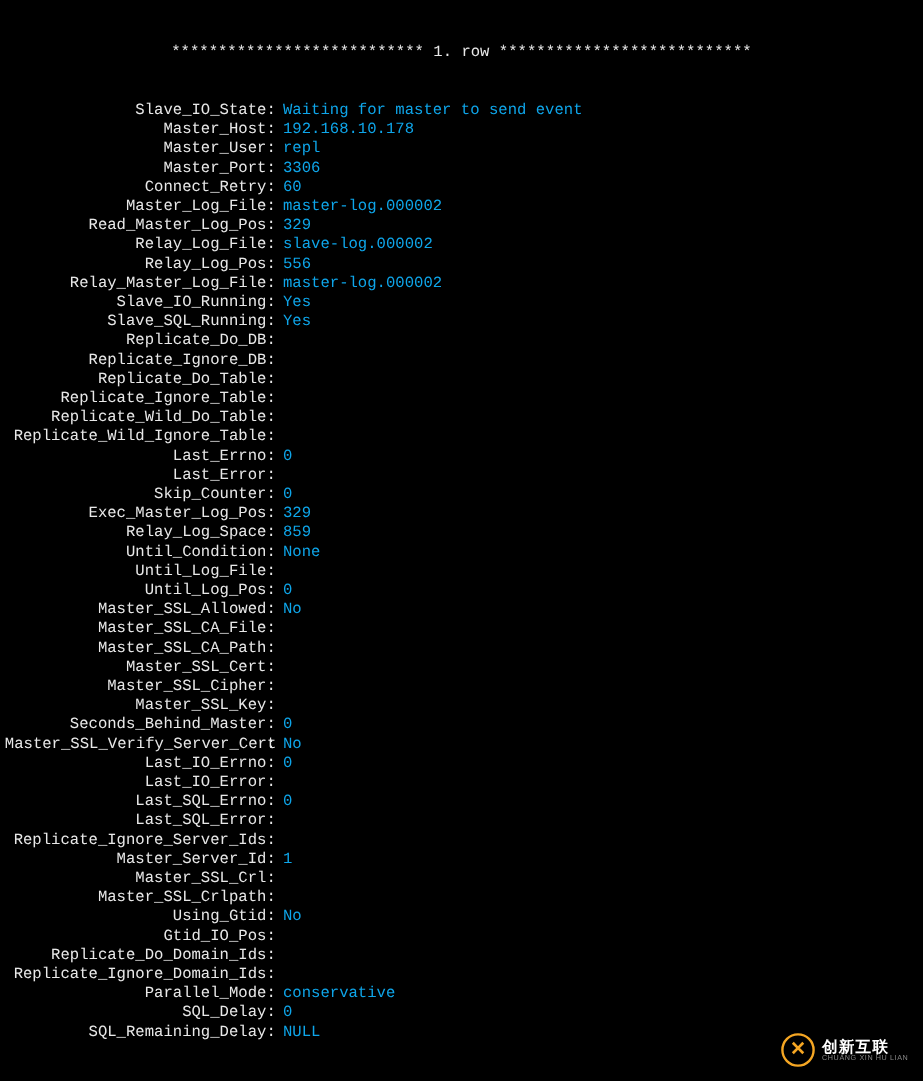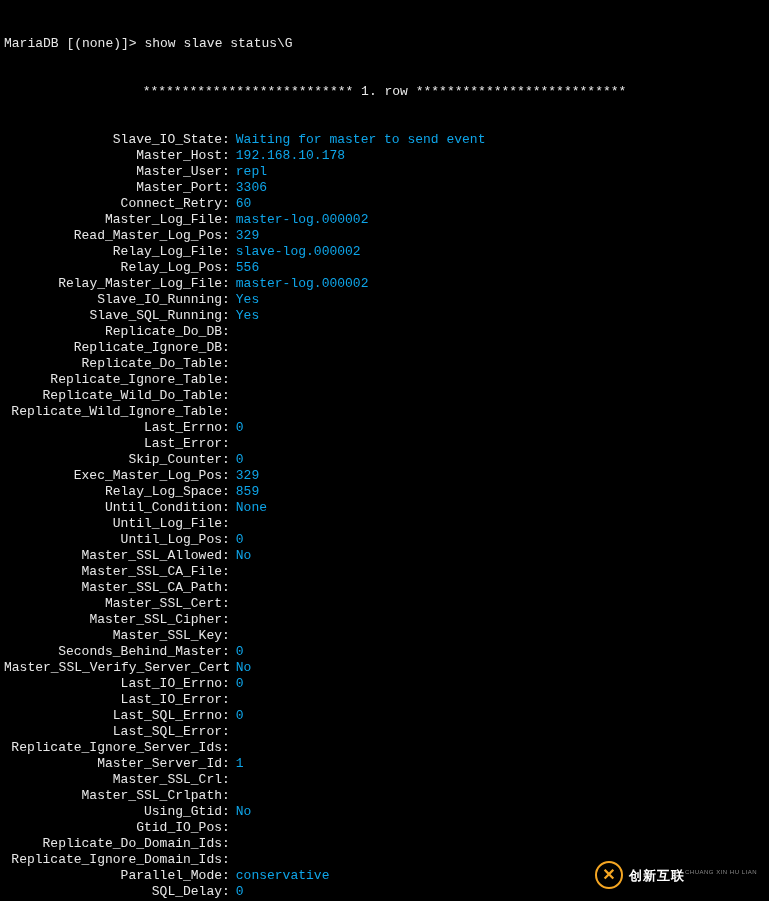--- a/index.html
+++ b/index.html
@@ -64,42 +64,41 @@
       justify-content: center;
     }
     .wm-x {
       color: #f5a623;
       font-size: 16px;
       font-weight: bold;
       font-family: Arial, sans-serif;
     }
     .wm-text {
       display: flex;
-      flex-direction: row;
+      flex-direction: column;
       line-height: 1;
     }
     .wm-main {
       color: #ffffff;
       font-size: 13px;
       font-weight: bold;
       font-family: 'Microsoft YaHei', Arial, sans-serif;
       letter-spacing: 1px;
     }
     .wm-sub {
       color: #888;
       font-size: 6px;
       font-family: Arial, sans-serif;
       letter-spacing: 0.5px;
     }
   </style>
 </head>
 <body>
 
 <div class="terminal">
-  <div class="prompt-line">MariaDB [(none)]&gt; show slave status\G</div>
   <div class="row-header">*************************** 1. row ***************************</div>
   <div id="status-rows"><div class="status-row"><span class="label">Slave_IO_State</span><span class="colon">:</span><span class="value">Waiting for master to send event</span></div><div class="status-row"><span class="label">Master_Host</span><span class="colon">:</span><span class="value">192.168.10.178</span></div><div class="status-row"><span class="label">Master_User</span><span class="colon">:</span><span class="value">repl</span></div><div class="status-row"><span class="label">Master_Port</span><span class="colon">:</span><span class="value">3306</span></div><div class="status-row"><span class="label">Connect_Retry</span><span class="colon">:</span><span class="value">60</span></div><div class="status-row"><span class="label">Master_Log_File</span><span class="colon">:</span><span class="value">master-log.000002</span></div><div class="status-row"><span class="label">Read_Master_Log_Pos</span><span class="colon">:</span><span class="value">329</span></div><div class="status-row"><span class="label">Relay_Log_File</span><span class="colon">:</span><span class="value">slave-log.000002</span></div><div class="status-row"><span class="label">Relay_Log_Pos</span><span class="colon">:</span><span class="value">556</span></div><div class="status-row"><span class="label">Relay_Master_Log_File</span><span class="colon">:</span><span class="value">master-log.000002</span></div><div class="status-row"><span class="label">Slave_IO_Running</span><span class="colon">:</span><span class="value">Yes</span></div><div class="status-row"><span class="label">Slave_SQL_Running</span><span class="colon">:</span><span class="value">Yes</span></div><div class="status-row"><span class="label">Replicate_Do_DB</span><span class="colon">:</span><span class="value"></span></div><div class="status-row"><span class="label">Replicate_Ignore_DB</span><span class="colon">:</span><span class="value"></span></div><div class="status-row"><span class="label">Replicate_Do_Table</span><span class="colon">:</span><span class="value"></span></div><div class="status-row"><span class="label">Replicate_Ignore_Table</span><span class="colon">:</span><span class="value"></span></div><div class="status-row"><span class="label">Replicate_Wild_Do_Table</span><span class="colon">:</span><span class="value"></span></div><div class="status-row"><span class="label">Replicate_Wild_Ignore_Table</span><span class="colon">:</span><span class="value"></span></div><div class="status-row"><span class="label">Last_Errno</span><span class="colon">:</span><span class="value">0</span></div><div class="status-row"><span class="label">Last_Error</span><span class="colon">:</span><span class="value"></span></div><div class="status-row"><span class="label">Skip_Counter</span><span class="colon">:</span><span class="value">0</span></div><div class="status-row"><span class="label">Exec_Master_Log_Pos</span><span class="colon">:</span><span class="value">329</span></div><div class="status-row"><span class="label">Relay_Log_Space</span><span class="colon">:</span><span class="value">859</span></div><div class="status-row"><span class="label">Until_Condition</span><span class="colon">:</span><span class="value">None</span></div><div class="status-row"><span class="label">Until_Log_File</span><span class="colon">:</span><span class="value"></span></div><div class="status-row"><span class="label">Until_Log_Pos</span><span class="colon">:</span><span class="value">0</span></div><div class="status-row"><span class="label">Master_SSL_Allowed</span><span class="colon">:</span><span class="value">No</span></div><div class="status-row"><span class="label">Master_SSL_CA_File</span><span class="colon">:</span><span class="value"></span></div><div class="status-row"><span class="label">Master_SSL_CA_Path</span><span class="colon">:</span><span class="value"></span></div><div class="status-row"><span class="label">Master_SSL_Cert</span><span class="colon">:</span><span class="value"></span></div><div class="status-row"><span class="label">Master_SSL_Cipher</span><span class="colon">:</span><span class="value"></span></div><div class="status-row"><span class="label">Master_SSL_Key</span><span class="colon">:</span><span class="value"></span></div><div class="status-row"><span class="label">Seconds_Behind_Master</span><span class="colon">:</span><span class="value">0</span></div><div class="status-row"><span class="label">Master_SSL_Verify_Server_Cert</span><span class="colon">:</span><span class="value">No</span></div><div class="status-row"><span class="label">Last_IO_Errno</span><span class="colon">:</span><span class="value">0</span></div><div class="status-row"><span class="label">Last_IO_Error</span><span class="colon">:</span><span class="value"></span></div><div class="status-row"><span class="label">Last_SQL_Errno</span><span class="colon">:</span><span class="value">0</span></div><div class="status-row"><span class="label">Last_SQL_Error</span><span class="colon">:</span><span class="value"></span></div><div class="status-row"><span class="label">Replicate_Ignore_Server_Ids</span><span class="colon">:</span><span class="value"></span></div><div class="status-row"><span class="label">Master_Server_Id</span><span class="colon">:</span><span class="value">1</span></div><div class="status-row"><span class="label">Master_SSL_Crl</span><span class="colon">:</span><span class="value"></span></div><div class="status-row"><span class="label">Master_SSL_Crlpath</span><span class="colon">:</span><span class="value"></span></div><div class="status-row"><span class="label">Using_Gtid</span><span class="colon">:</span><span class="value">No</span></div><div class="status-row"><span class="label">Gtid_IO_Pos</span><span class="colon">:</span><span class="value"></span></div><div class="status-row"><span class="label">Replicate_Do_Domain_Ids</span><span class="colon">:</span><span class="value"></span></div><div class="status-row"><span class="label">Replicate_Ignore_Domain_Ids</span><span class="colon">:</span><span class="value"></span></div><div class="status-row"><span class="label">Parallel_Mode</span><span class="colon">:</span><span class="value">conservative</span></div><div class="status-row"><span class="label">SQL_Delay</span><span class="colon">:</span><span class="value">0</span></div><div class="status-row"><span class="label">SQL_Remaining_Delay</span><span class="colon">:</span><span class="value">NULL</span></div></div>
   
 </div>
 
 <div class="watermark">
   <div class="wm-icon">
     <span class="wm-x">✕</span>
   </div>
   <div class="wm-text">

